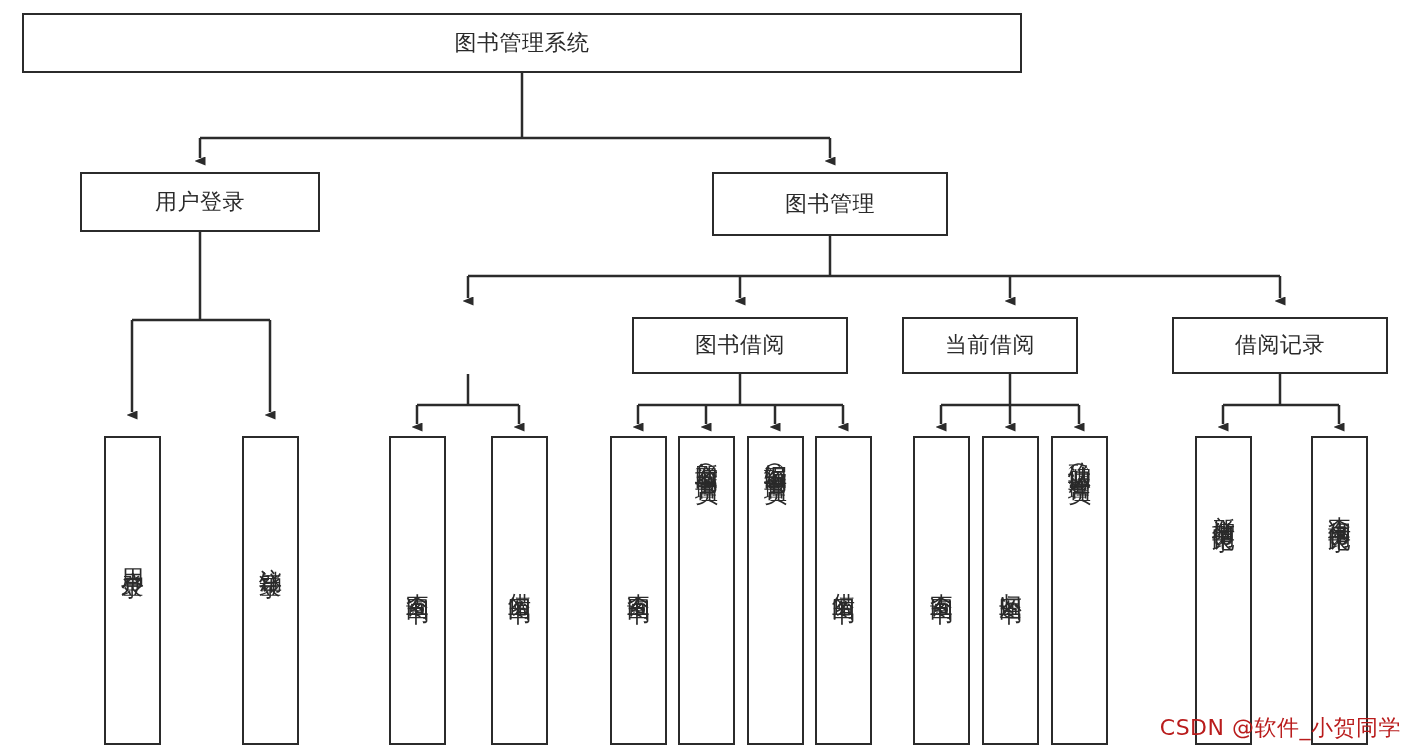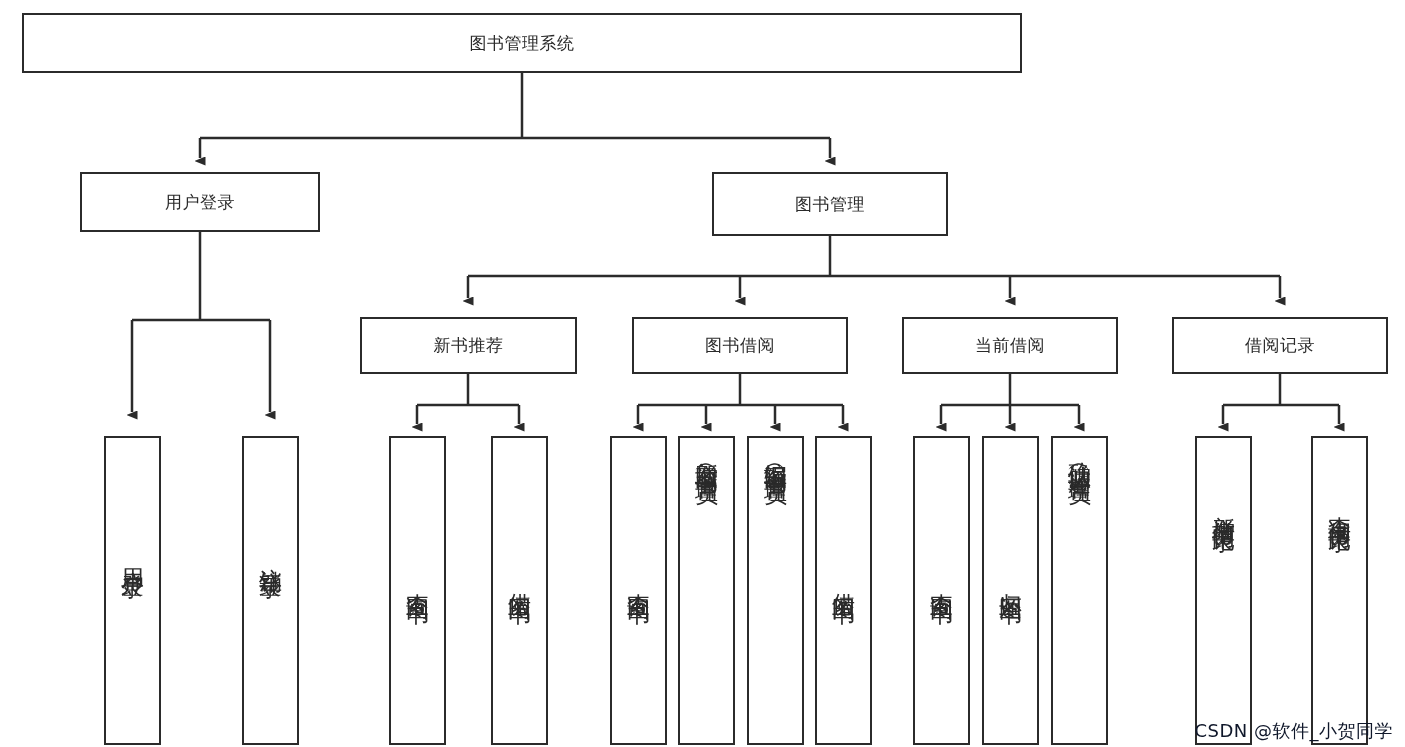--- a/index.html
+++ b/index.html
@@ -32,21 +32,21 @@
     position: absolute;
     box-sizing: border-box;
     background: #ffffff;
     border: 2.5px solid #2b2b2b;
     display: flex;
     align-items: center;
     justify-content: center;
     color: #2a2a2a;
   }
   .node.horiz .node-label {
-    font-size: 17px;
+    font-size: 22px;
     line-height: 1.1;
     letter-spacing: 0.5px;
     white-space: nowrap;
   }
   .node.vert {
     align-items: flex-start;
     justify-content: center;
     padding-top: 2px;
   }
   .node.vert .node-label {
@@ -65,24 +65,24 @@
     margin-top: 110px;
   }
   .node.vert.mid4 .node-label {
     margin-top: 135px;
   }
   .node.vert.top .node-label {
     margin-top: 4px;
   }
   .watermark {
     position: absolute;
-    right: 12px;
+    right: 4px;
     bottom: 4px;
-    font-size: 18px;
-    color: #0f172a;
+    font-size: 22px;
+    color: #b91c1c;
     white-space: nowrap;
     letter-spacing: 0.5px;
   }
 </style>
 </head>
 <body>
 
 <div id="diagram-root">
 
   <svg class="edges" viewBox="0 0 1405 747" xmlns="http://www.w3.org/2000/svg">
@@ -140,27 +140,24 @@
     <span class="node-label">图书管理系统</span>
   </div>
 
   <div class="node horiz" style="left:80px; top:172px; width:240px; height:60px;">
     <span class="node-label">用户登录</span>
   </div>
   <div class="node horiz" style="left:712px; top:172px; width:236px; height:64px;">
     <span class="node-label">图书管理</span>
   </div>
 
-  <div class="node horiz" style="left:360px; top:317px; width:217px; height:57px;">
-    <span class="node-label">新书推荐</span>
-  </div>
   <div class="node horiz" style="left:632px; top:317px; width:216px; height:57px;text-align:center;">
     <span class="node-label">图书借阅</span>
   </div>
-  <div class="node horiz" style="left:902px; top:317px; width:216px; height:57px;align-items:center;">
+  <div class="node horiz" style="left:902px; top:317px; width:176px; height:57px;align-items:center;">
     <span class="node-label">当前借阅</span>
   </div>
   <div class="node horiz" style="left:1172px; top:317px; width:216px; height:57px;justify-content:center;">
     <span class="node-label">借阅记录</span>
   </div>
 
   <div class="node vert mid3" style="left:104px; top:436px; width:57px; height:309px;">
     <span class="node-label">用户登录</span>
   </div>
   <div class="node vert mid3" style="left:242px; top:436px; width:57px; height:309px;">

